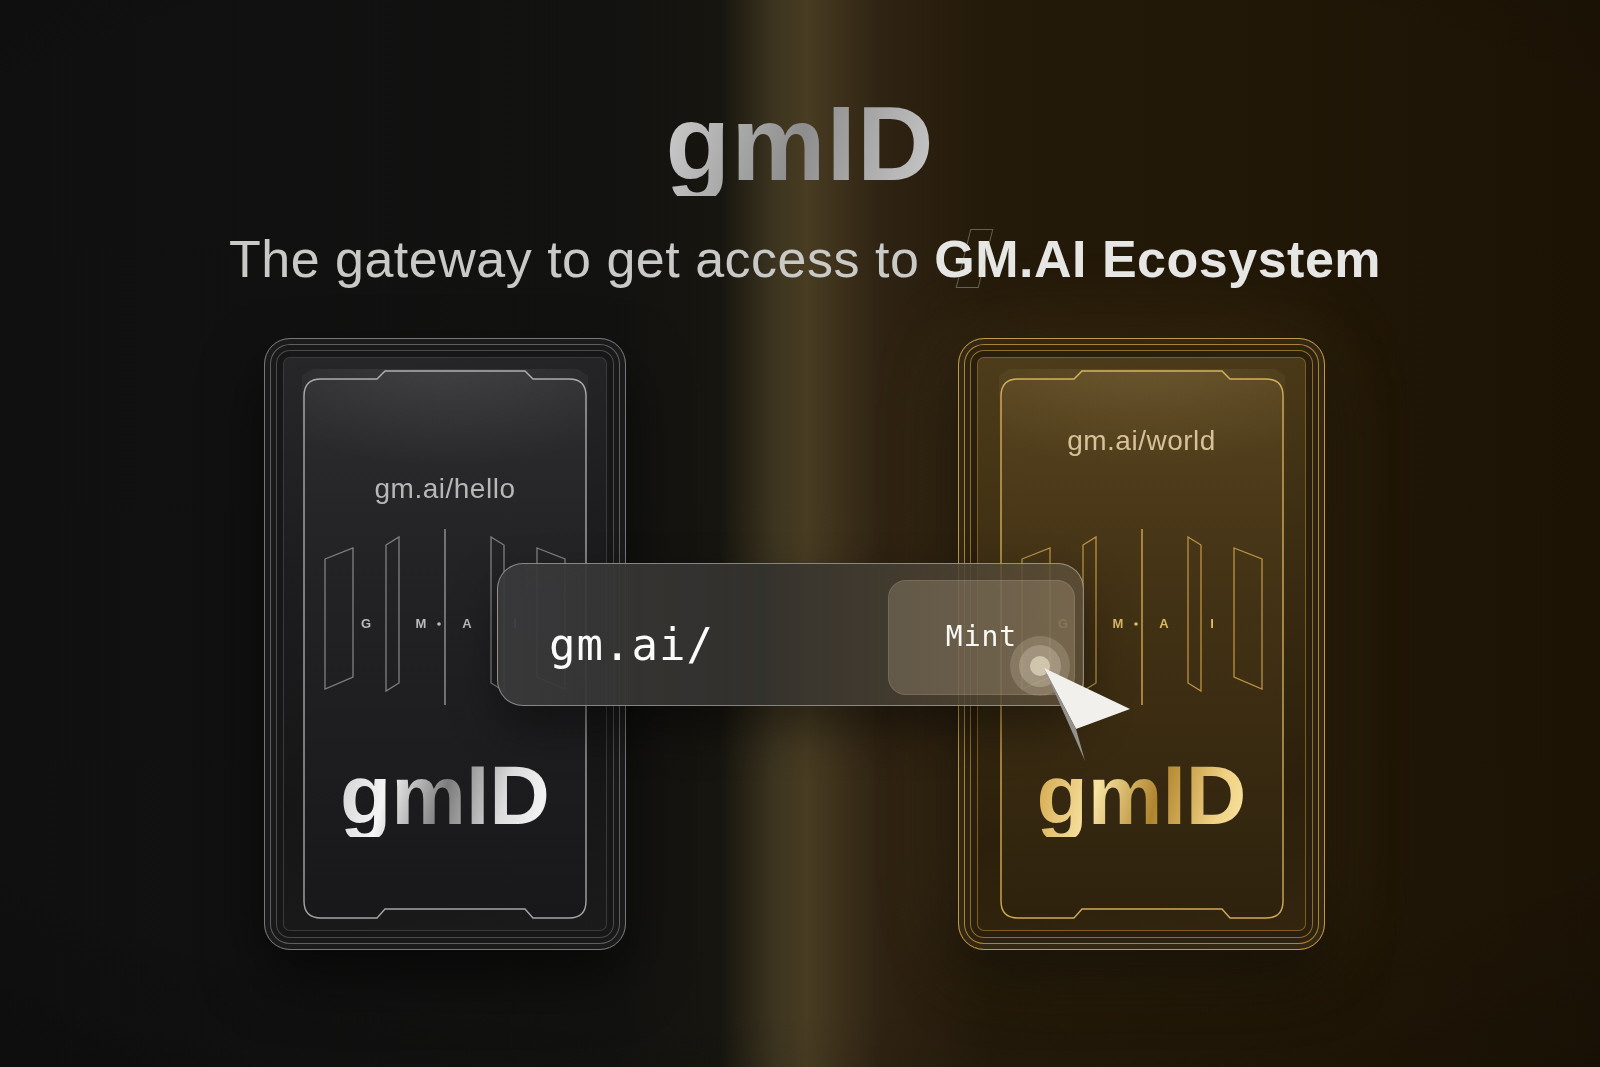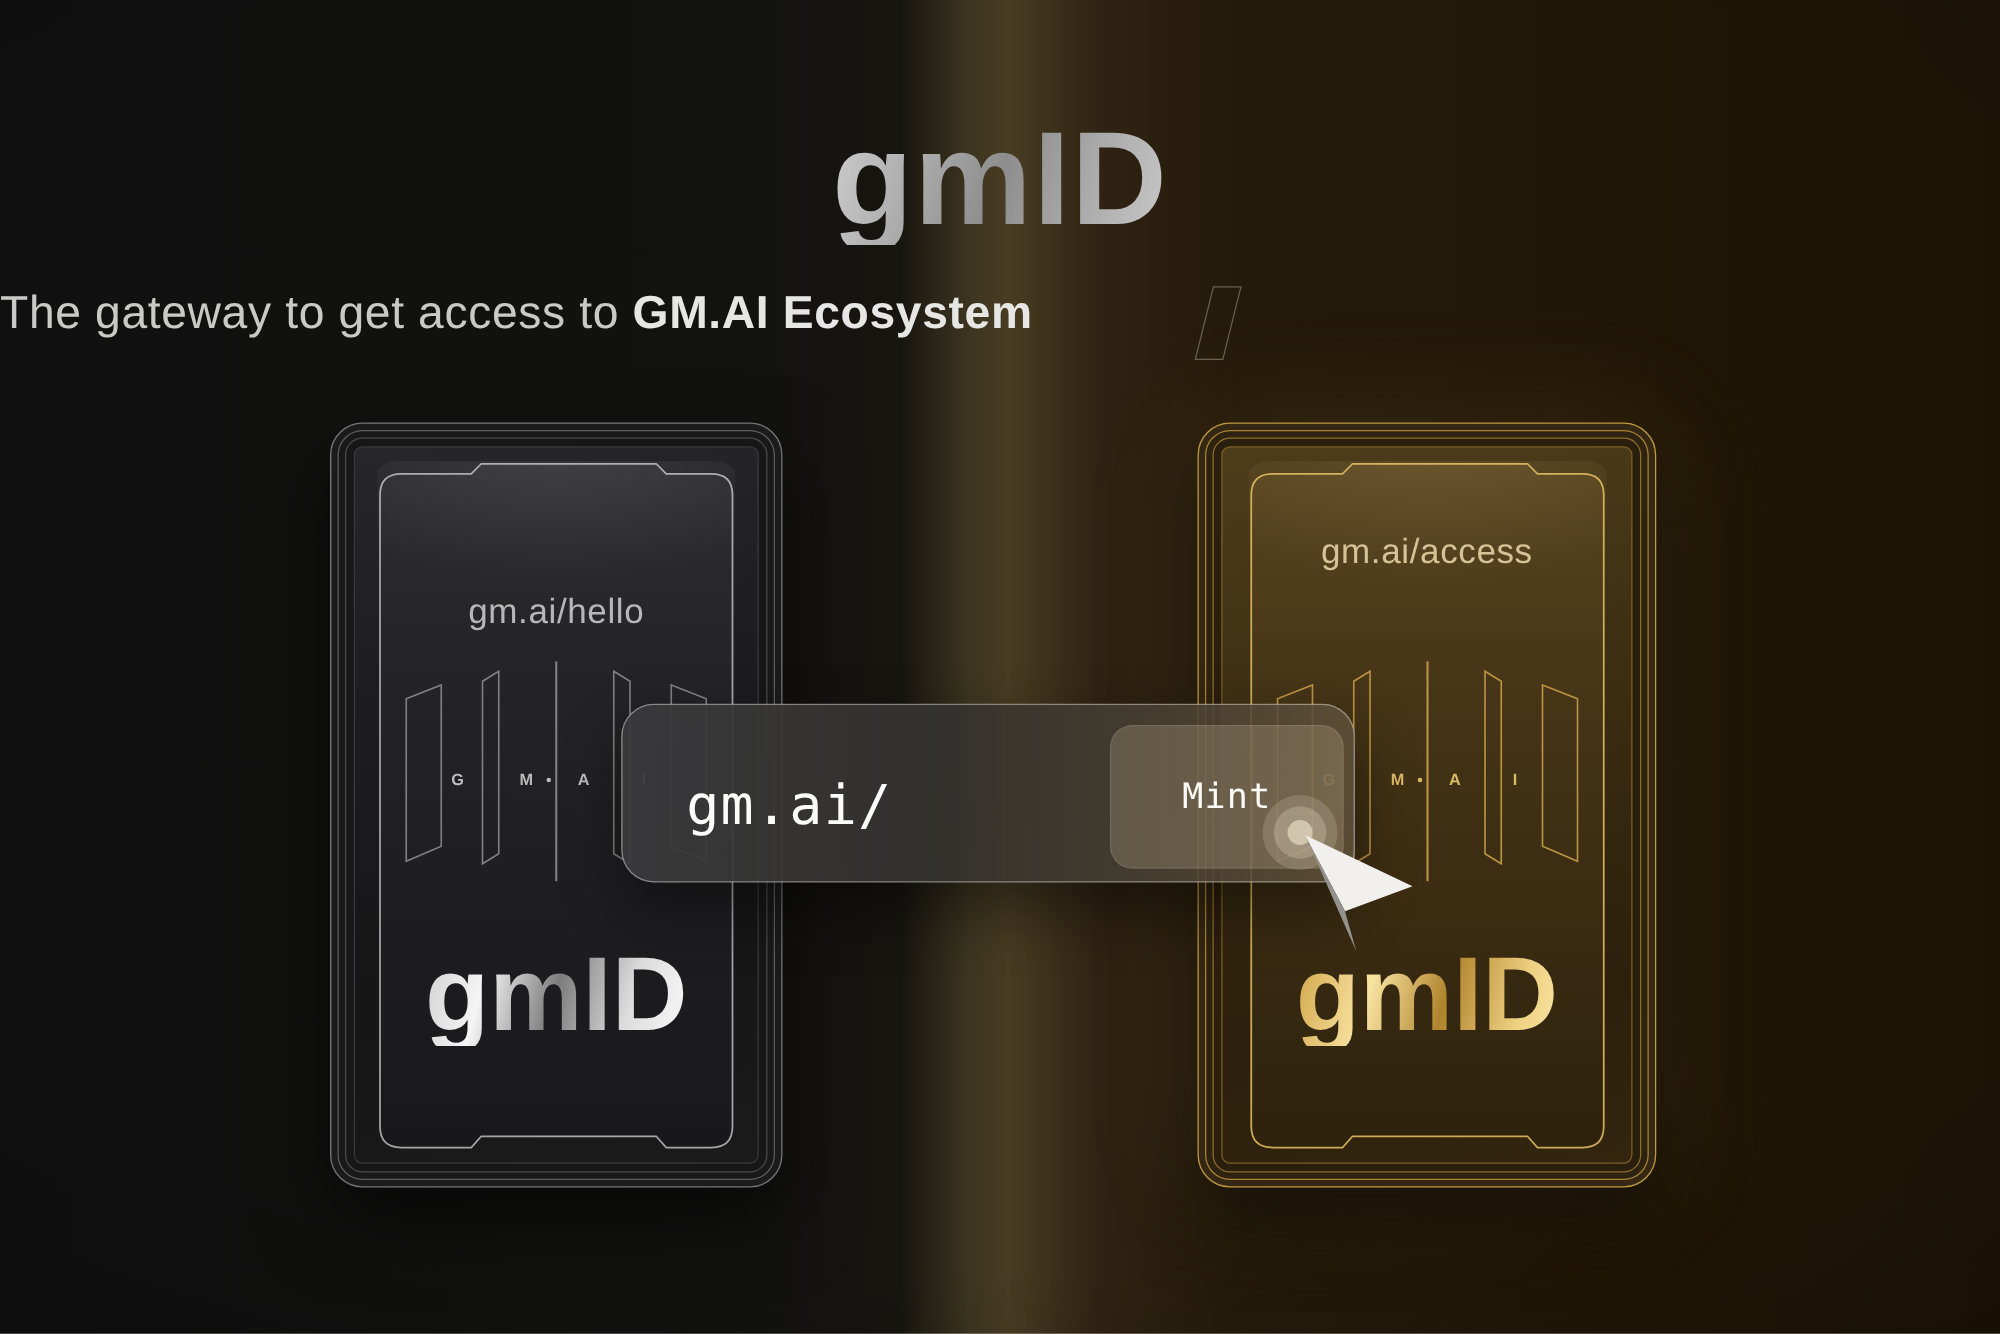--- a/index.html
+++ b/index.html
@@ -14,22 +14,22 @@
   .vignette{position:absolute;inset:0;z-index:0;
     background:radial-gradient(ellipse 120% 90% at 50% 45%, rgba(0,0,0,0) 55%, rgba(0,0,0,0.35) 100%);}
   
   .hero-title{
     position:absolute;left:0;right:0;top:90px;text-align:center;z-index:2;
     font-size:106px;font-weight:bold;line-height:1;letter-spacing:1px;
     background:linear-gradient(108deg,#6f6f6f 0%,#d9d9d9 18%,#ffffff 34%,#8d8d8d 50%,#e9e9e9 64%,#fafafa 74%,#606060 100%);
     -webkit-background-clip:text;background-clip:text;color:transparent;
   }
   .hero-subtitle{
-    position:absolute;left:0;right:0;top:228px;z-index:2;
-    font-size:37px;line-height:1.2;color:#c9c9c7;letter-spacing:0.5px;
+    position:absolute;left:10px;right:0;top:228px;text-align:center;z-index:2;
+    font-size:52px;line-height:1.2;color:#c9c9c7;letter-spacing:0.5px;
   }
   .hero-subtitle b{color:#e6e6e4;font-weight:bold;}
   .deco-quad{
     position:absolute;left:963px;top:229px;width:21px;height:57px;z-index:3;
     border:1px solid rgba(215,210,195,0.38);transform:skewX(-14deg);
   }
   
   .card{position:absolute;top:338px;height:610px;border-radius:26px;z-index:1;}
   .card-silver{
     left:264px;width:360px;
@@ -159,21 +159,21 @@
       </linearGradient>
       <radialGradient id="sheenGold" cx="0.5" cy="0.1" r="0.7">
         <stop offset="0" stop-color="#ffdf9a" stop-opacity="0.12"></stop>
           <stop offset="1" stop-color="#ffdf9a" stop-opacity="0"></stop>
       </radialGradient>
     </defs>
     <path d="M 19 10 L 75 10 L 83 2 L 223 2 L 231 10 L 267 10 Q 284 10 284 27 L 284 532 Q 284 549 267 549 L 231 549 L 223 540 L 83 540 L 75 549 L 19 549 Q 2 549 2 532 L 2 27 Q 2 10 19 10 Z" fill="url(#panelGold)" stroke="rgba(224,186,97,0.9)" stroke-width="1.4"></path>
     <ellipse cx="143" cy="50" rx="170" ry="80" fill="url(#sheenGold)"></ellipse>
   </svg>
 
-  <div class="card-handle">gm.ai/access</div>
+  <div class="card-handle">gm.ai/world</div>
 
   <svg class="emblem" width="260" height="180" viewBox="0 0 260 180">
     <g stroke="#c89e49" stroke-width="1.3" fill="none" opacity="0.9">
       <polygon points="10,30 38,19 38,148 10,160"></polygon>
       <polygon points="71,16 84,8 84,154 71,162"></polygon>
       <line x1="130" y1="0" x2="130" y2="176" stroke-width="1.7"></line>
       <polygon points="176,8 189,16 189,162 176,154"></polygon>
       <polygon points="222,19 250,30 250,160 222,148"></polygon>
     </g>
     <g fill="#dab968" font-family="Liberation Sans, sans-serif" font-size="13" font-weight="bold" text-anchor="middle">

